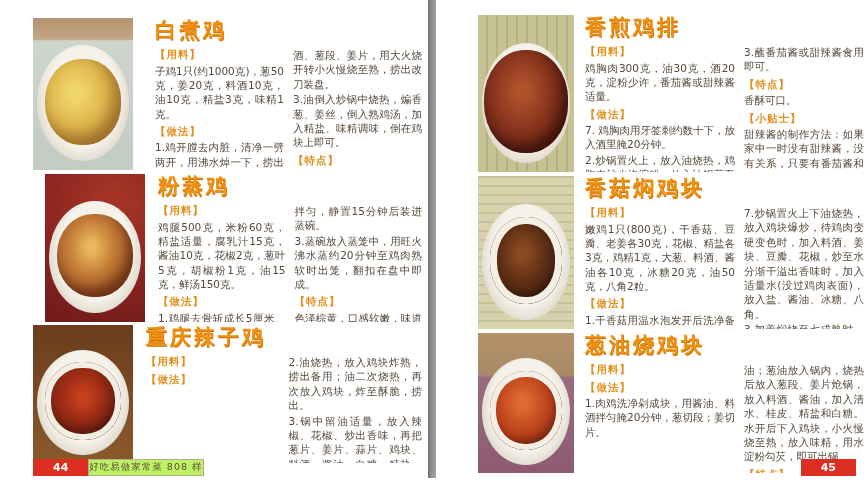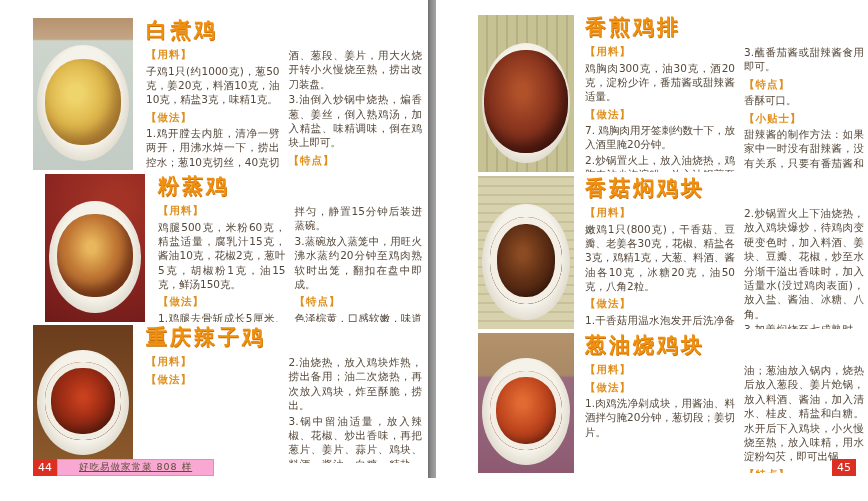--- a/index.html
+++ b/index.html
@@ -14,21 +14,21 @@
   html,body{width:868px;height:501px;background:#ffffff;overflow:hidden;
     font-family:"DejaVu Sans",sans-serif;}
   .book{position:relative;width:868px;height:501px;background:#fff;}
   .page{position:absolute;top:0;height:501px;background:#fff;}
   .page-left{left:0;width:428px;}
   .page-right{left:437px;width:431px;}
   .spine{position:absolute;left:428px;top:0;width:8px;height:478px;
     background:linear-gradient(90deg,#6f6f6f,var(--spine-gray) 40%,#a5a5a5);}
   
   .recipe{position:absolute;left:33px;right:6px;display:flex;overflow:hidden;}
-  .page-left .recipe:nth-child(1){top:18px;height:152px;}
+  .page-left .recipe:nth-child(1){top:18px;height:152px;gap:9px;}
   .page-left .recipe:nth-child(2){top:174px;height:148px;padding-left:12px;}
   .page-left .recipe:nth-child(3){top:325px;height:138px;}
   .page-right .recipe{left:41px;right:4px;}
   .page-right .recipe:nth-child(1){top:15px;height:157px;}
   .page-right .recipe:nth-child(2){top:176px;height:153px;}
   .page-right .recipe:nth-child(3){top:333px;height:140px;}
   
   .photo{flex:0 0 100px;width:100px;margin-right:13px;position:relative;overflow:hidden;}
   .page-right .photo{flex-basis:96px;width:96px;margin-right:11px;}
   .plate{position:absolute;left:4%;right:4%;top:18%;bottom:6%;border-radius:50%;
@@ -76,24 +76,24 @@
     white-space:nowrap;}
   .col2{padding-top:30px;}
   .seg{font-size:10.5px;line-height:1.37;color:var(--body-text);
     text-align:justify;margin-bottom:1px;}
   .seg.label{color:var(--label-orange);font-weight:bold;font-size:10.5px;
     letter-spacing:1px;margin:3px 0 2px;text-align:left;}
   
   .footer{position:absolute;top:459px;display:flex;align-items:stretch;height:17px;}
   .footer-left{left:33px;}
   .footer-right{right:12px;}
-  .pagenum{background:var(--page-red);color:#fff;font-weight:normal;font-size:11px;
-    display:flex;align-items:center;justify-content:center;min-width:24px;padding:0 4px;}
+  .pagenum{background:var(--page-red);color:#fff;font-weight:bold;font-size:11px;
+    display:flex;align-items:center;justify-content:center;min-width:24px;padding:0 20px;}
   .footer-box{border:1px solid var(--footer-border);color:#5c4c38;font-size:9.5px;
-    display:flex;align-items:center;padding:0 21px;letter-spacing:1px;background:#f9a8d4;text-decoration:underline;}
+    display:flex;align-items:center;padding:0 0;letter-spacing:1px;background:#bef264;}
   .footer-right .footer-box{color:#8c3a2a;margin-top:48px;}
 </style>
 </head>
 <body>
 
 <div class="book">
   <div class="page page-left">
     <div id="left-recipes">
         <div class="recipe">
           <div class="photo white-boiled-chicken-photo">
@@ -200,21 +200,21 @@
           </div>
           <div class="textblock">
             <div class="col col1">
               <h2 class="rtitle">香菇焖鸡块</h2>
               <div class="seg label">【用料】</div>
               <div class="seg text">嫩鸡1只(800克)，干香菇、豆瓣、老姜各30克，花椒、精盐各3克，鸡精1克，大葱、料酒、酱油各10克，冰糖20克，油50克，八角2粒。</div>
               <div class="seg label">【做法】</div>
               <div class="seg text">1.干香菇用温水泡发开后洗净备用；鸡洗净，鸡头、翅膀、脚部切下，鸡肉斩成长方块，鸡头、翅膀和脚斩成段。</div>
             </div>
             <div class="col col2">
-              <div class="seg text">2.炒锅置火上下油烧热，放入鸡块爆炒，待鸡肉变硬变色时，加入料酒、姜块、豆瓣、花椒，炒至水分渐干溢出香味时，加入适量水(没过鸡肉表面)，放入盐、酱油、冰糖、八角。</div>
+              <div class="seg text">7.炒锅置火上下油烧热，放入鸡块爆炒，待鸡肉变硬变色时，加入料酒、姜块、豆瓣、花椒，炒至水分渐干溢出香味时，加入适量水(没过鸡肉表面)，放入盐、酱油、冰糖、八角。</div>
               <div class="seg text">3.加盖焖烧至七成熟时，放入香菇烧15分钟，起锅时放入葱段、鸡精即可。</div>
             </div>
           </div>
         </div>
         <div class="recipe">
           <div class="photo scallion-oil-chicken-photo">
             <div class="plate">
               <div class="food"></div>
             </div>
           </div>

